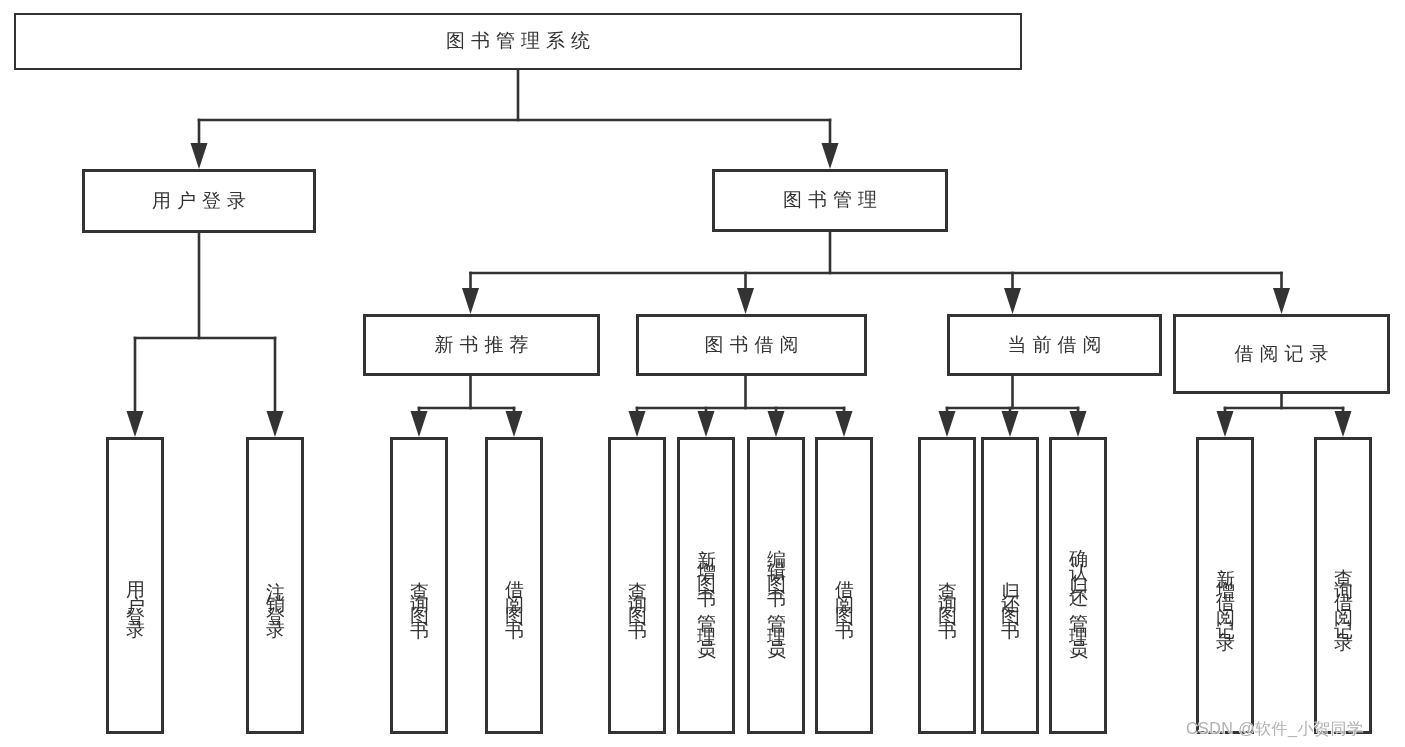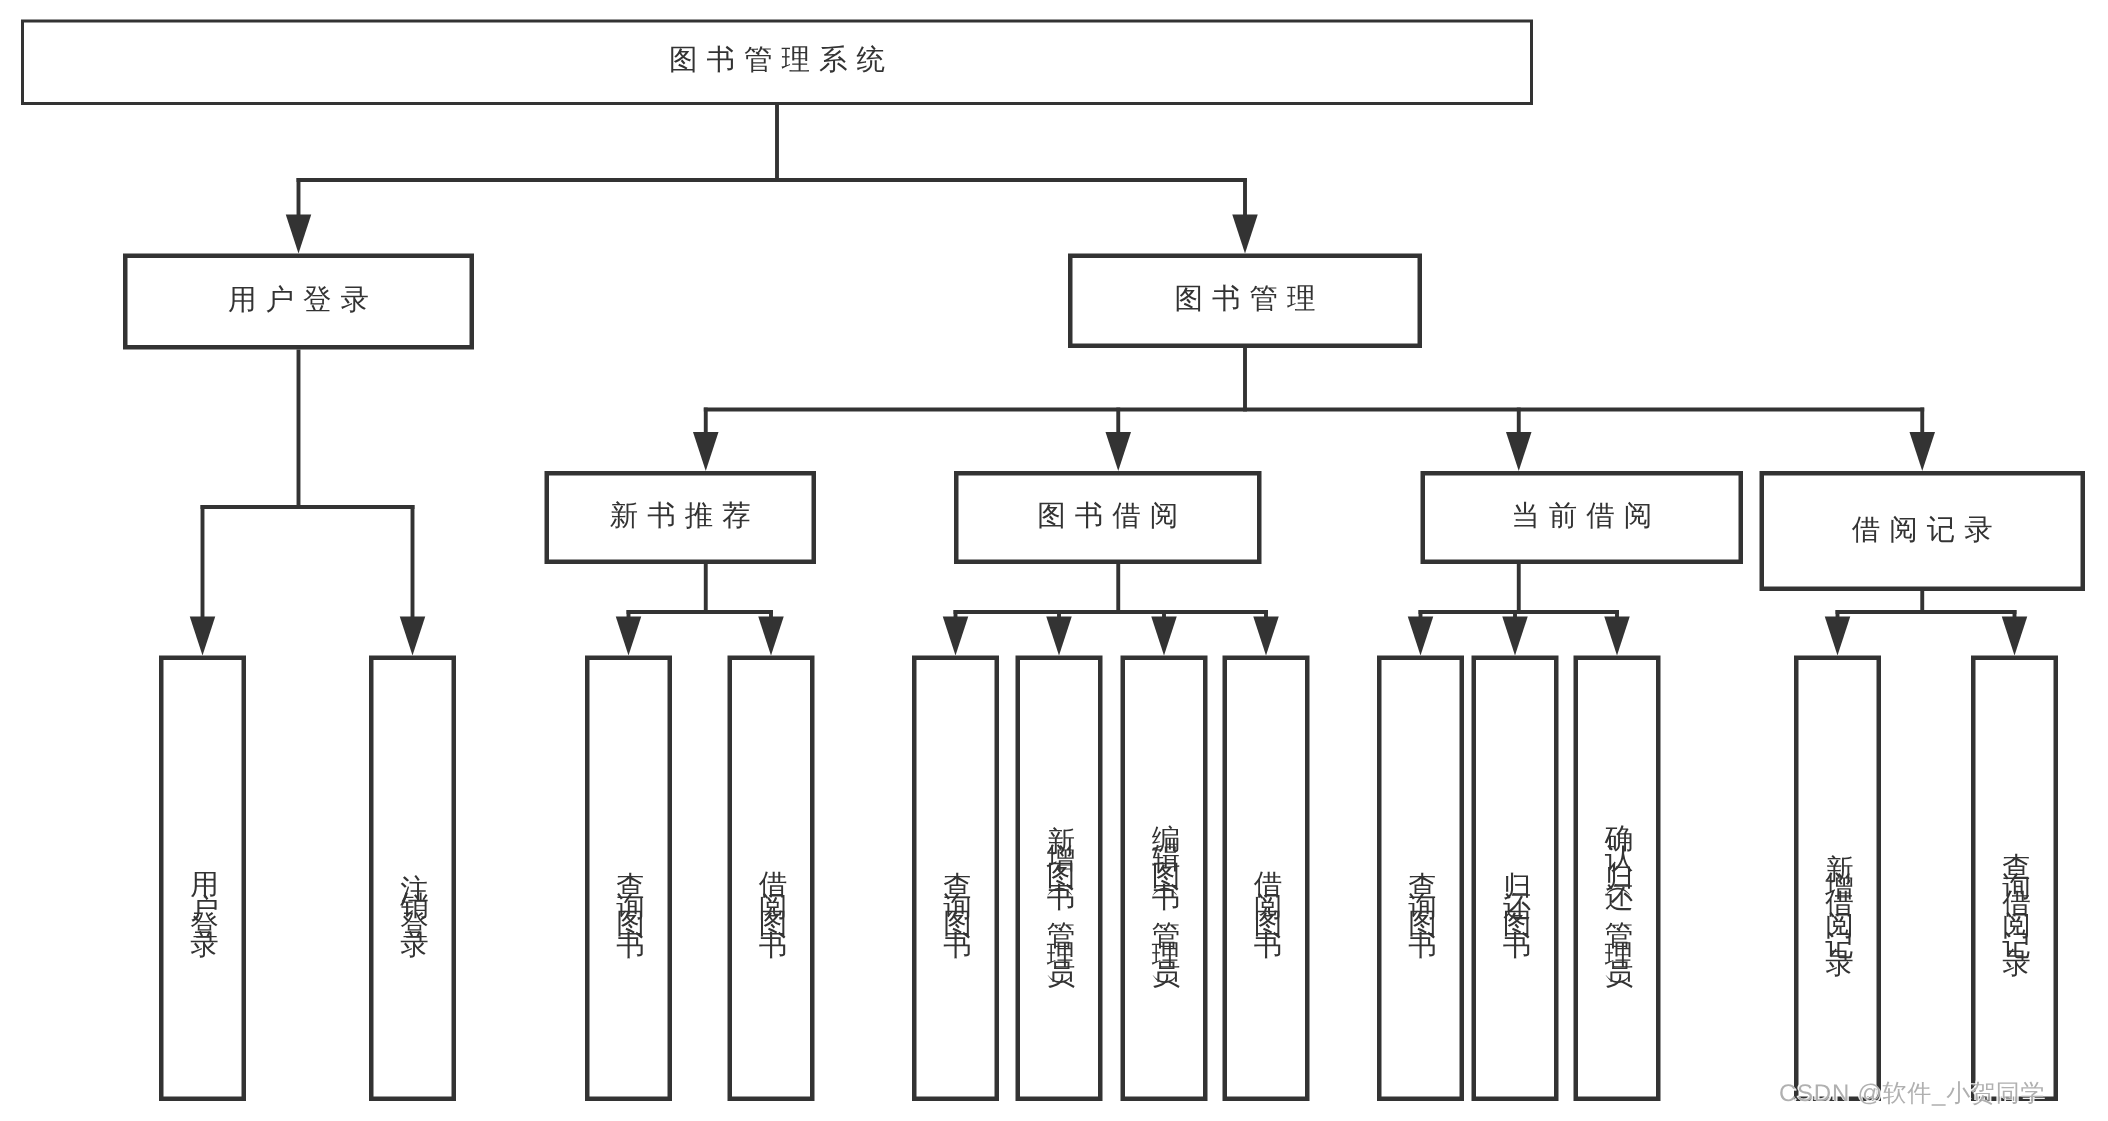--- a/index.html
+++ b/index.html
@@ -89,22 +89,22 @@
         <polygon points="1225,437 1216.5,411 1233.5,411"></polygon>
         <polygon points="1343,437 1334.5,411 1351.5,411"></polygon>
       </g>
     </svg>
   <div id="nodes">
       <div class="box h root" style="left: 14px; top: 13px; width: 1008px; height: 57px;">图书管理系统</div>
       <div class="box h" style="left: 82px; top: 169px; width: 234px; height: 64px;">用户登录</div>
       <div class="box h" style="left: 712px; top: 169px; width: 236px; height: 63px;">图书管理</div>
       <div class="box v" style="left: 106px; top: 437px; width: 58px; height: 297px;">用户登录</div>
       <div class="box v" style="left: 246px; top: 437px; width: 58px; height: 297px;">注销登录</div>
-      <div class="box h" style="left: 363px; top: 314px; width: 181px; height: 62px;">新书推荐</div>
-      <div class="box h" style="left: 636px; top: 314px; width: 205px; height: 62px;">图书借阅</div>
+      <div class="box h" style="left: 363px; top: 314px; width: 237px; height: 62px;">新书推荐</div>
+      <div class="box h" style="left: 636px; top: 314px; width: 231px; height: 62px;">图书借阅</div>
       <div class="box h" style="left: 947px; top: 314px; width: 215px; height: 62px;">当前借阅</div>
       <div class="box h" style="left: 1173px; top: 314px; width: 217px; height: 80px;">借阅记录</div>
       <div class="box v" style="left: 390px; top: 437px; width: 58px; height: 297px;">查询图书</div>
       <div class="box v" style="left: 485px; top: 437px; width: 58px; height: 297px;">借阅图书</div>
       <div class="box v" style="left: 608px; top: 437px; width: 58px; height: 297px;">查询图书</div>
       <div class="box v" style="left: 677px; top: 437px; width: 58px; height: 297px;">新增图书（管理员）</div>
       <div class="box v" style="left: 747px; top: 437px; width: 58px; height: 297px;">编辑图书（管理员）</div>
       <div class="box v" style="left: 815px; top: 437px; width: 58px; height: 297px;">借阅图书</div>
       <div class="box v" style="left: 918px; top: 437px; width: 58px; height: 297px;">查询图书</div>
       <div class="box v" style="left: 981px; top: 437px; width: 58px; height: 297px;">归还图书</div>

